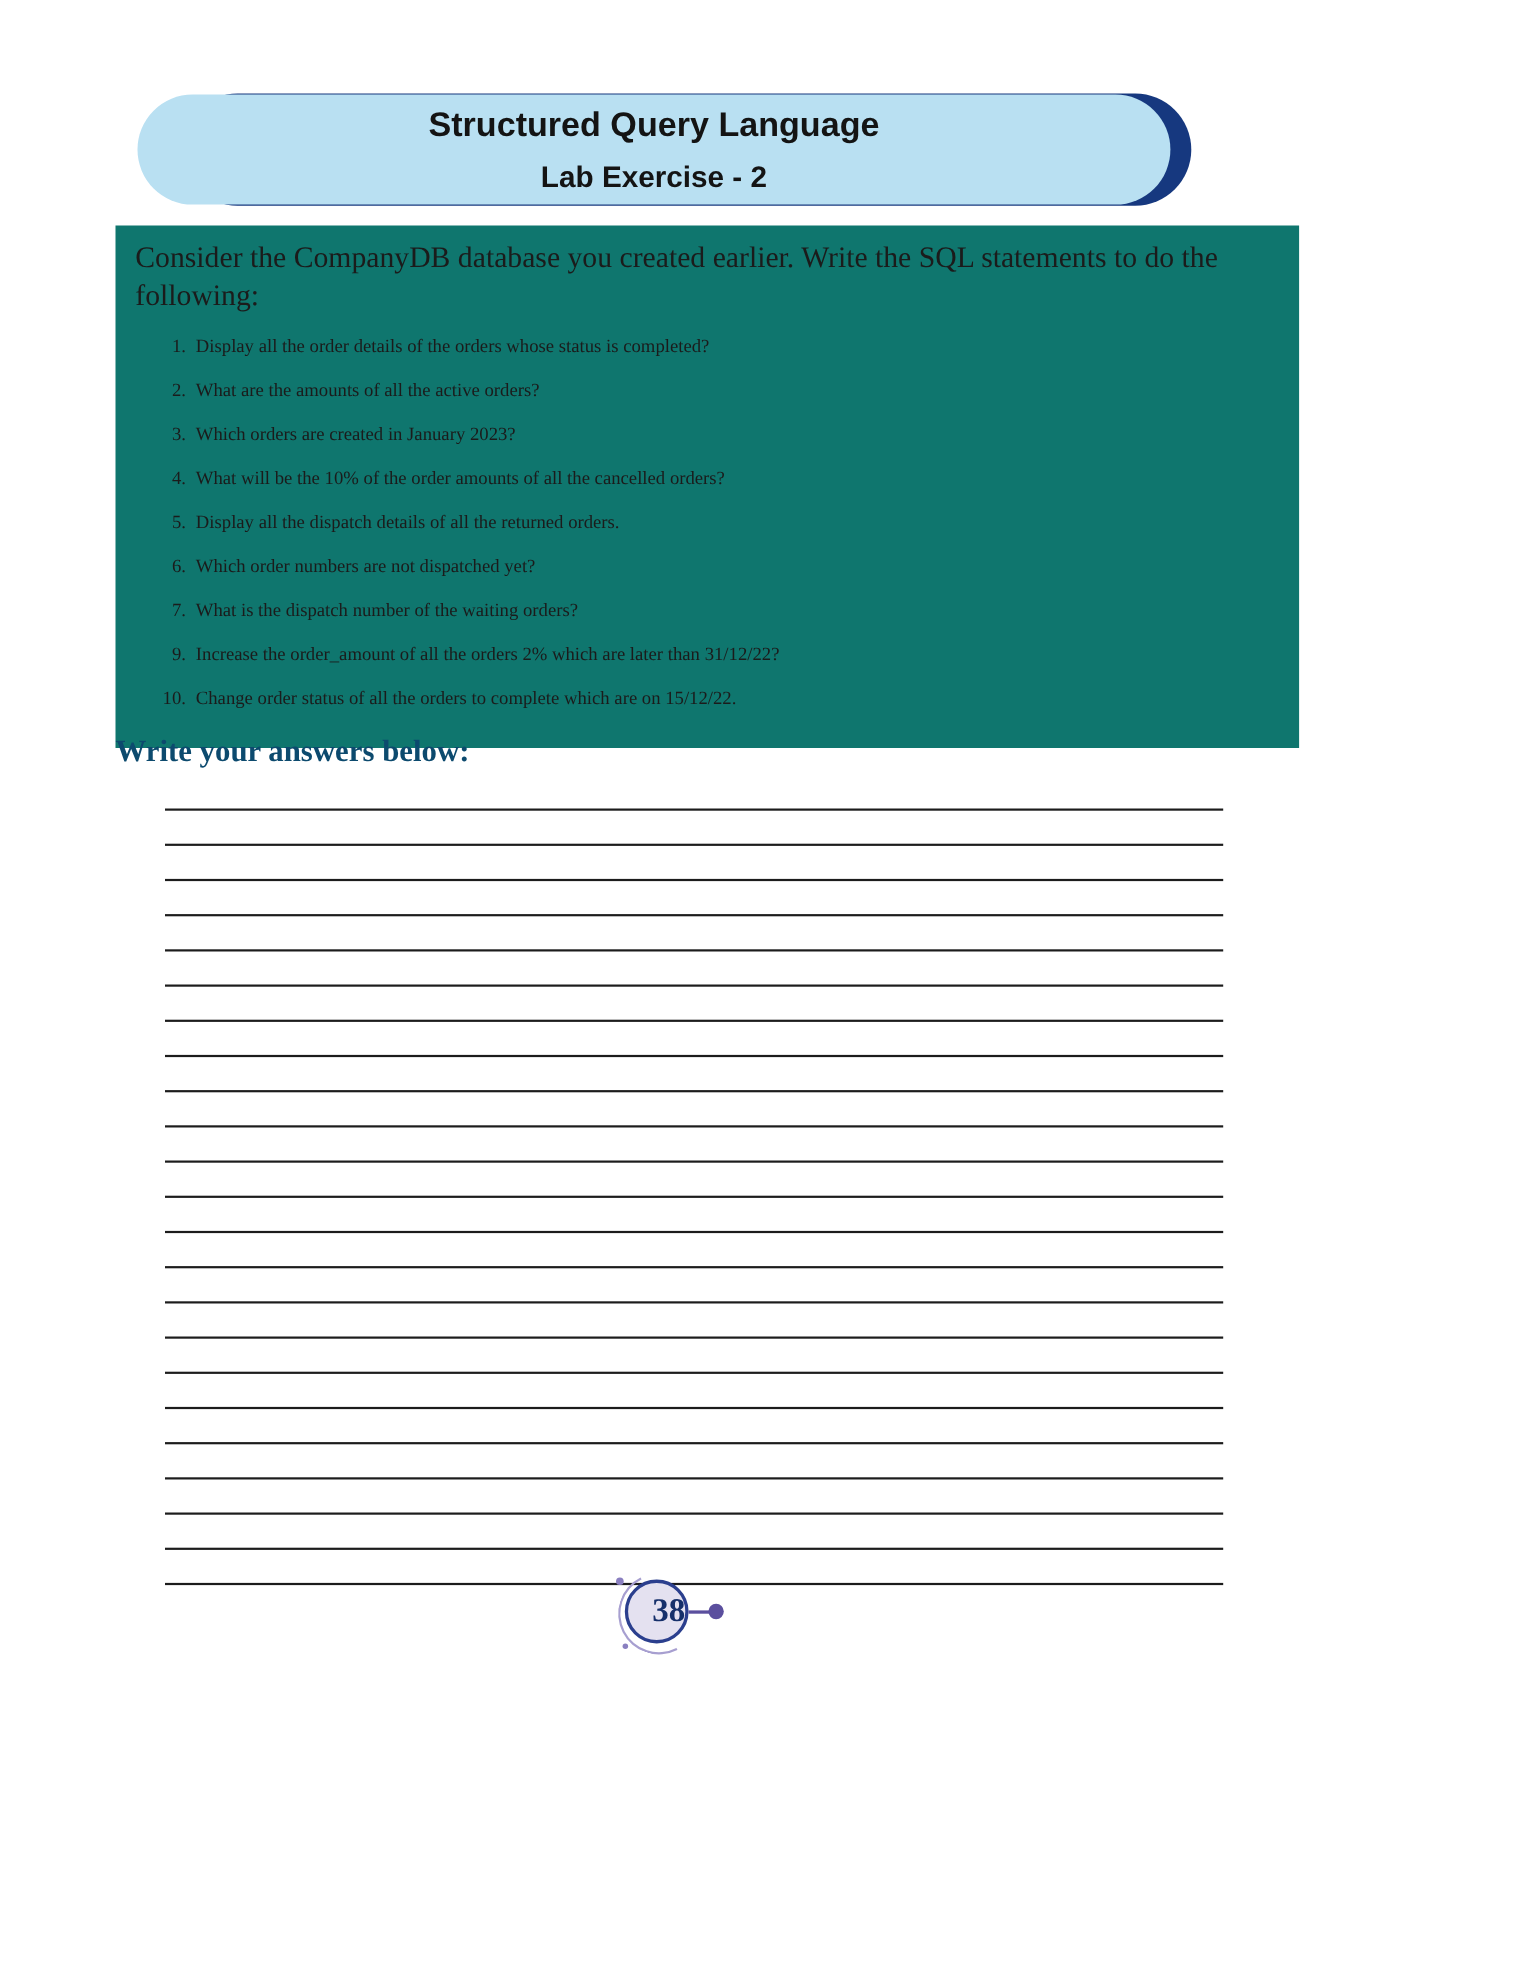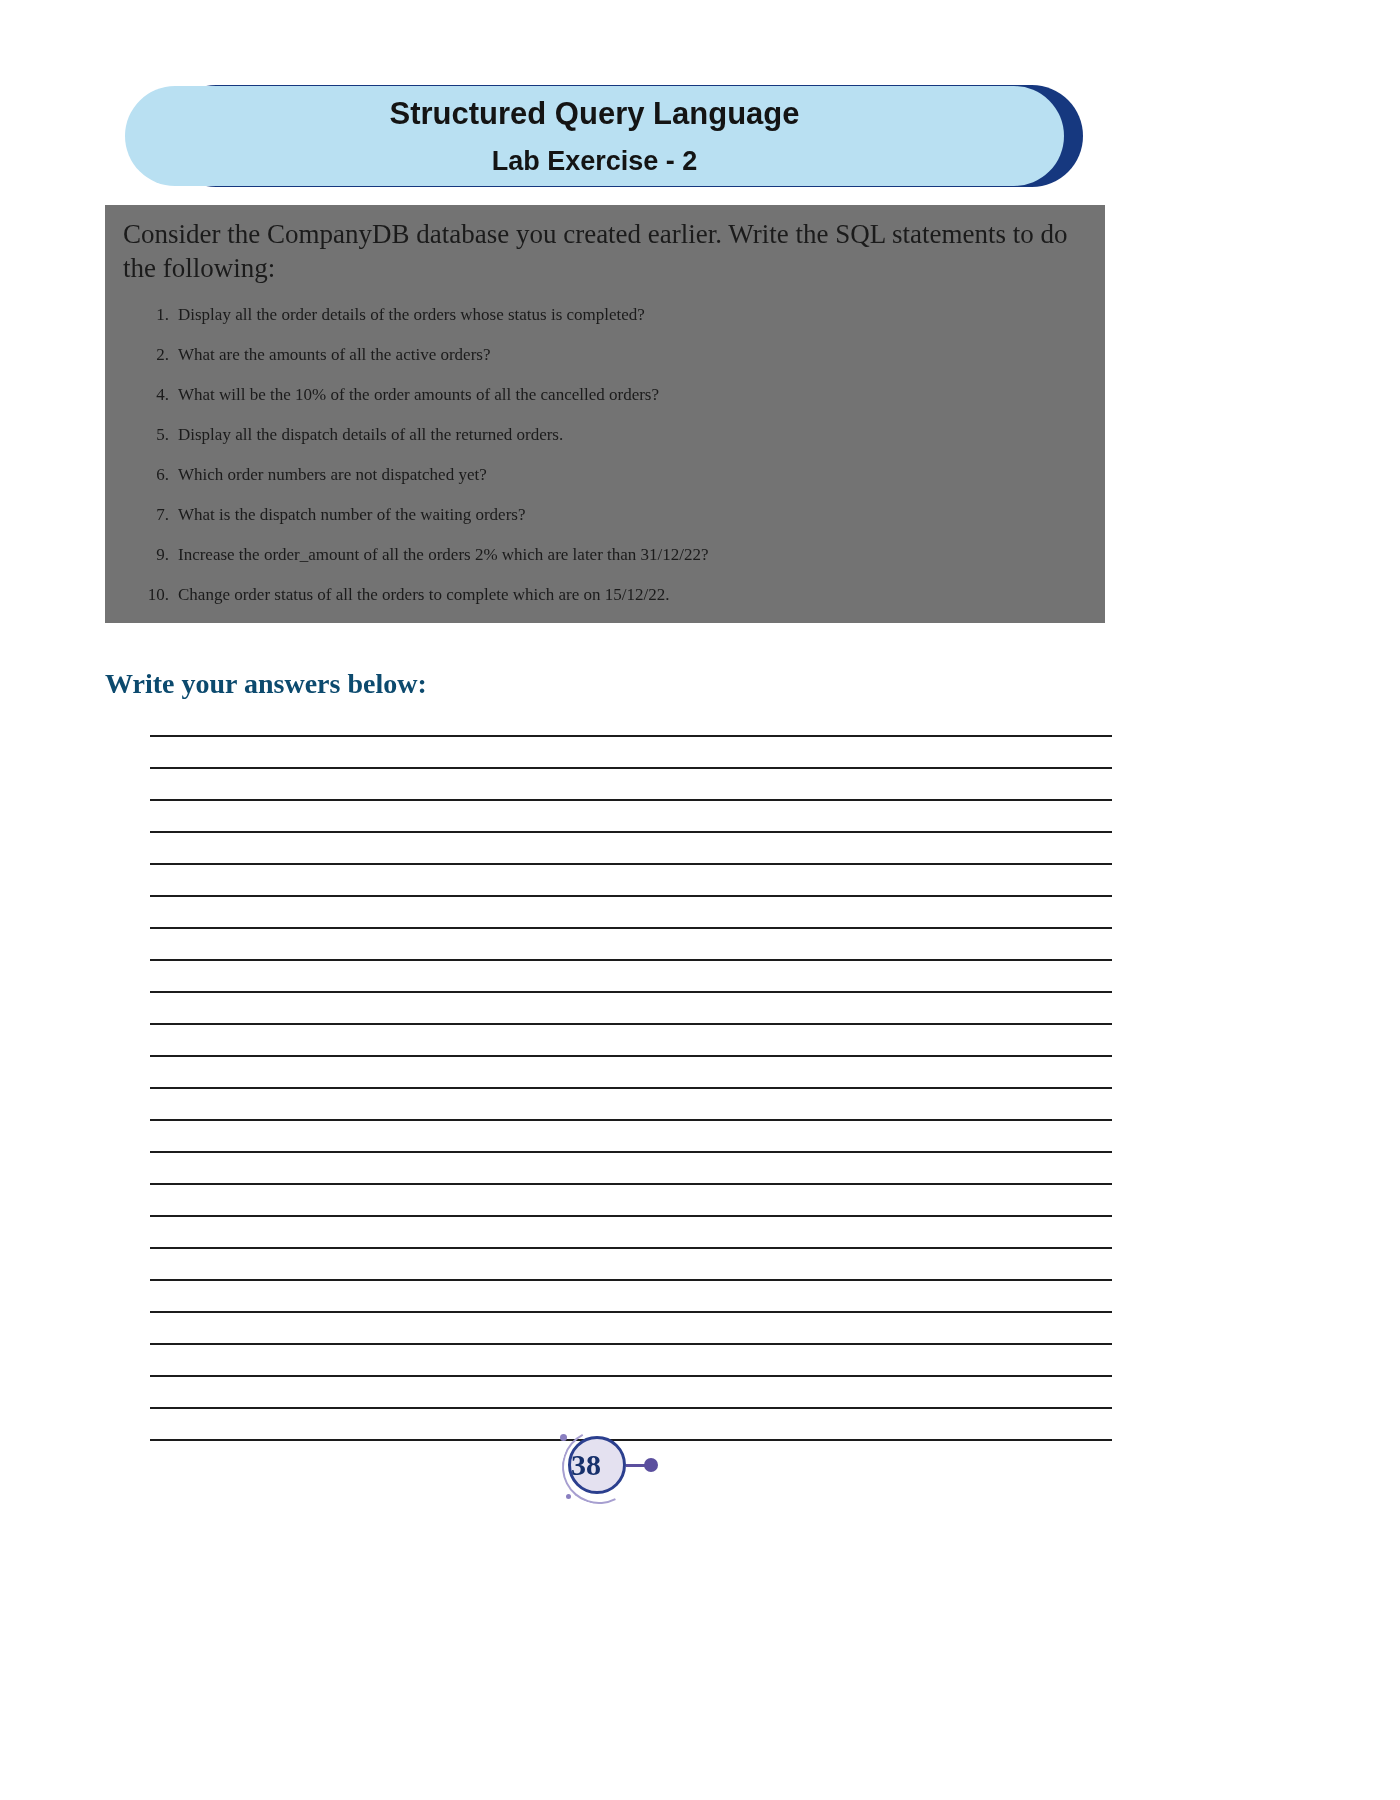--- a/index.html
+++ b/index.html
@@ -62,24 +62,24 @@
     color: #141414;
     line-height: 31px;
     text-align: center;
   }
 
   
   .questions-box {
     position: absolute;
     left: 105px;
     top: 205px;
-    width: 1000px;
+    width: 1076px;
     box-sizing: border-box;
-    background: #737373;
-    padding: 12px 18px 8px 18px;
+    background: #0f766e;
+    padding: 12px 18px 25px 18px;
   }
   .intro-text {
     font-size: 27px;
     line-height: 34px;
     color: #1b1b1b;
   }
   .question-list {
     margin-top: 10px;
   }
   .q-item {
@@ -126,21 +126,21 @@
     position: absolute;
     left: 10px;
     top: 6px;
     width: 58px;
     height: 58px;
     border: 3px solid #2b3f8e;
     border-radius: 50%;
     background: #e4e1f0;
     display: flex;
     align-items: center;
-    justify-content: flex-start;
+    justify-content: flex-end;
     box-sizing: border-box;
   }
   .badge-circle::before {
     content: "";
     position: absolute;
     left: -9px;
     top: -9px;
     width: 70px;
     height: 70px;
     border-radius: 50%;
@@ -207,20 +207,23 @@
   <div class="questions-box">
     <div class="intro-text">Consider the CompanyDB database you created earlier. Write the SQL statements to do the following:</div>
     <div class="question-list">
       <div class="q-item">
         <span class="q-num">1.</span><span class="q-text">Display all the order details of the orders whose status is completed?</span>
       </div>
       <div class="q-item">
         <span class="q-num">2.</span><span class="q-text">What are the amounts of all the active orders?</span>
       </div>
       <div class="q-item">
+        <span class="q-num">3.</span><span class="q-text">Which orders are created in January 2023?</span>
+      </div>
+      <div class="q-item">
         <span class="q-num">4.</span><span class="q-text">What will be the 10% of the order amounts of all the cancelled orders?</span>
       </div>
       <div class="q-item">
         <span class="q-num">5.</span><span class="q-text">Display all the dispatch details of all the returned orders.</span>
       </div>
       <div class="q-item">
         <span class="q-num">6.</span><span class="q-text">Which order numbers are not dispatched yet?</span>
       </div>
       <div class="q-item">
         <span class="q-num">7.</span><span class="q-text">What is the dispatch number of the waiting orders?</span>

